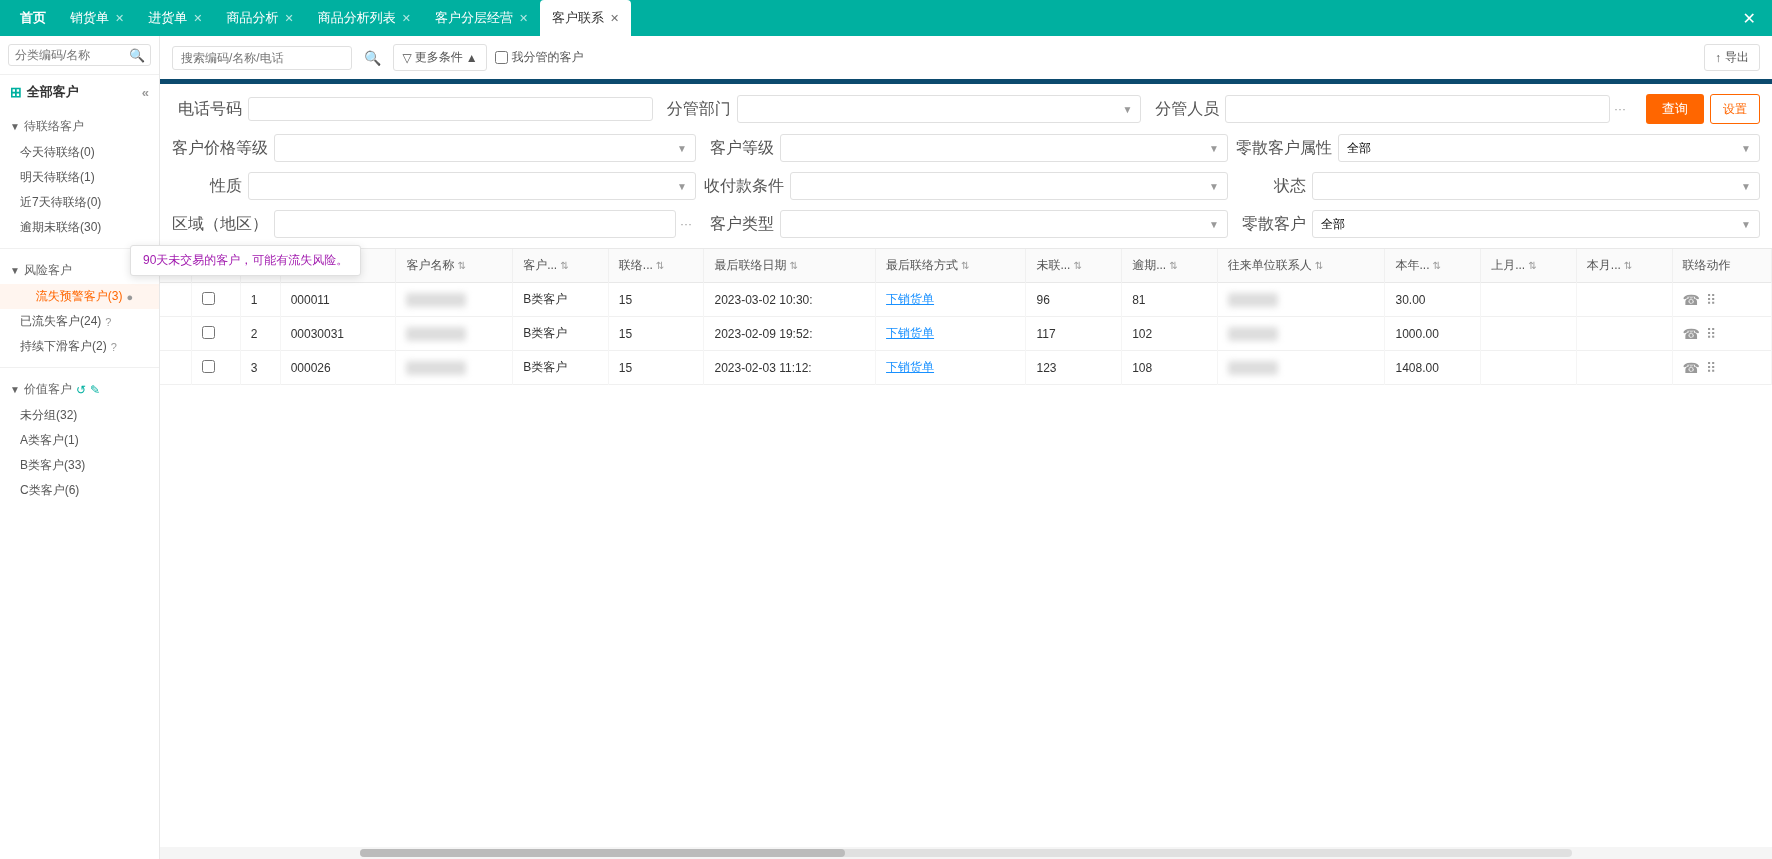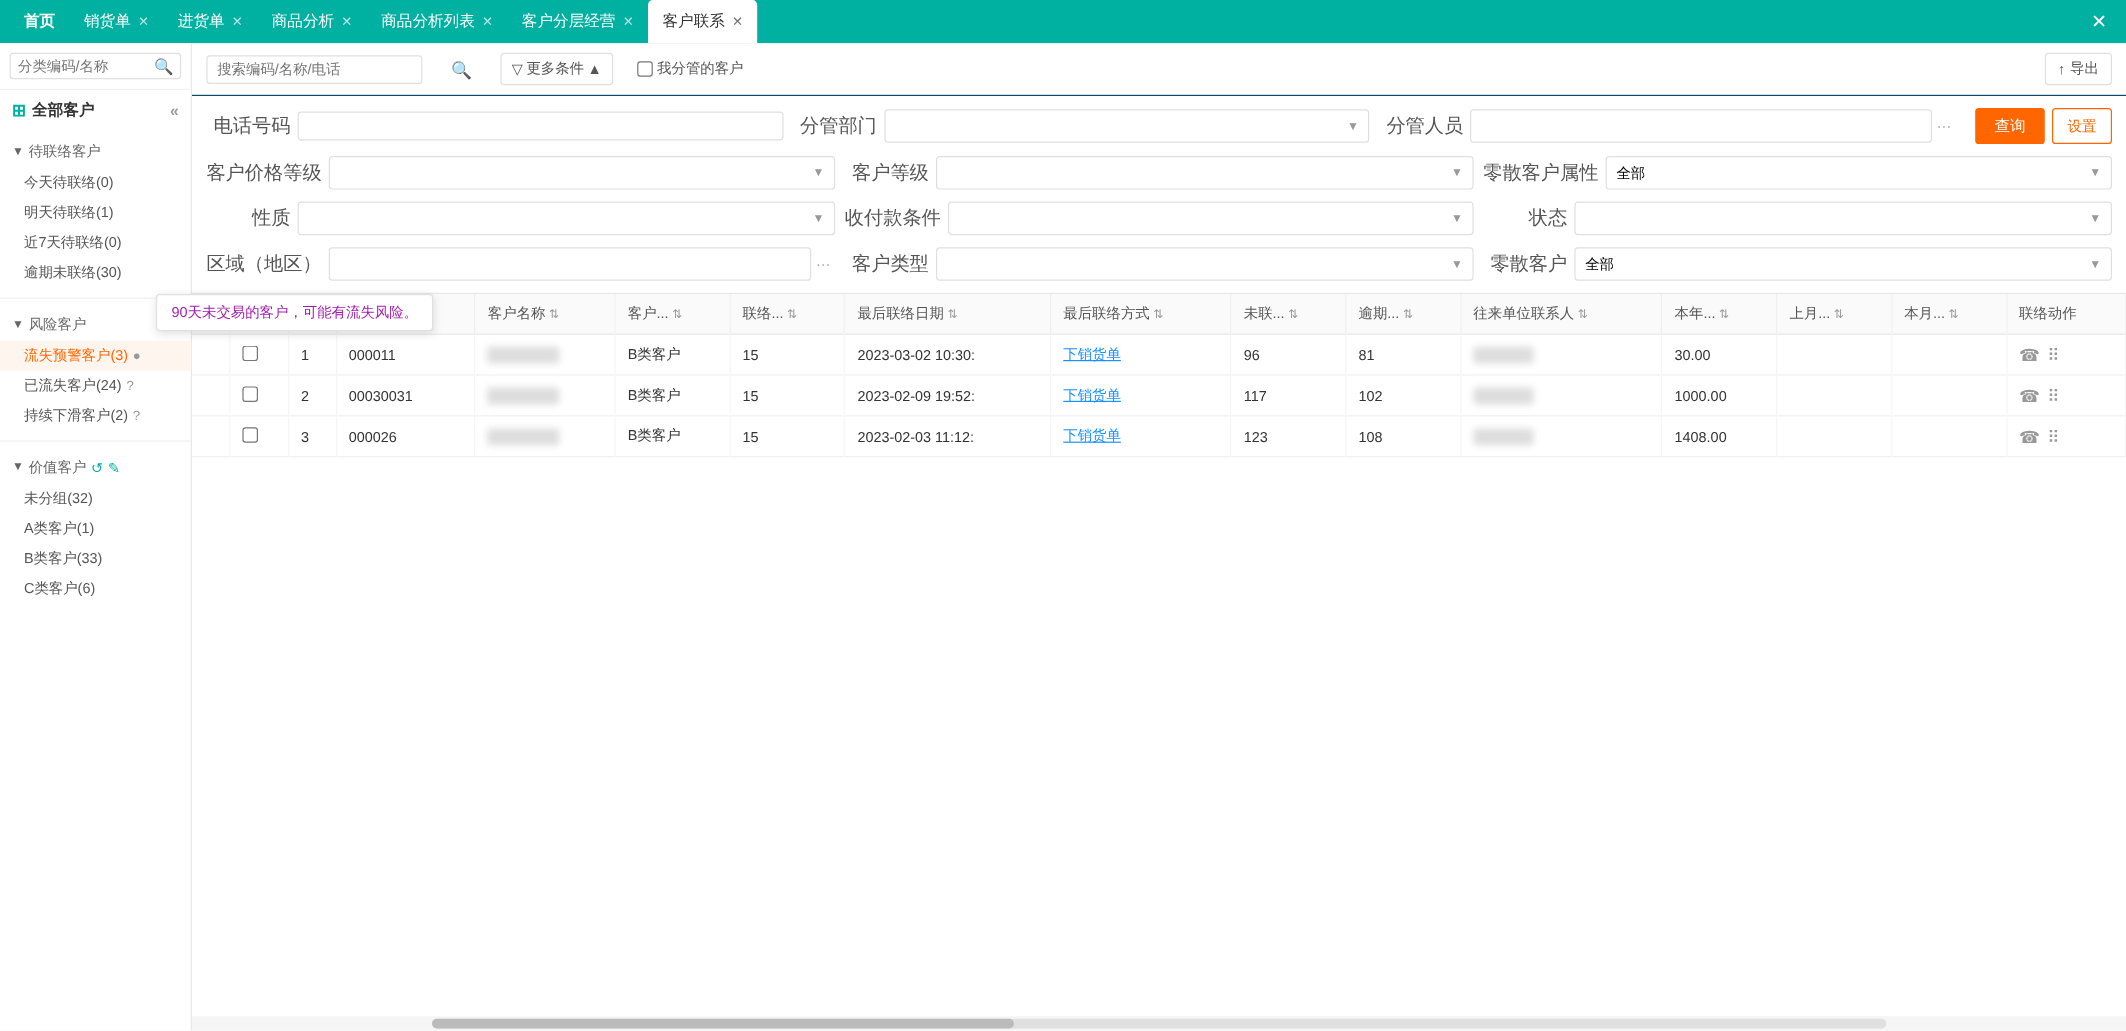--- a/index.html
+++ b/index.html
@@ -113,20 +113,21 @@
       padding: 4px 10px 4px 20px;
       font-size: 12px;
       color: #555;
       cursor: pointer;
       display: flex;
       align-items: center;
     }
     .sidebar-item.active {
       color: #ff6600;
       background: #fff5ef;
+      justify-content: center;
     }
     .sidebar-item .info-icon {
       margin-left: 4px;
       color: #999;
       font-size: 11px;
     }
     .sidebar-divider { border-bottom: 1px solid #f0f0f0; margin: 4px 0; }
 
     
     .tooltip-box {
@@ -148,25 +149,25 @@
     .content {
       flex: 1;
       display: flex;
       flex-direction: column;
       overflow: hidden;
     }
 
     
     .filter-bar {
       background: #fff;
-      border-bottom: 1px solid #0c4a6e;
+      border-bottom: 5px solid #0c4a6e;
       padding: 8px 12px;
       display: flex;
       align-items: center;
-      gap: 20px;
+      gap: 8px;
     }
     .filter-search-input {
       border: 1px solid #e0e0e0;
       border-radius: 3px;
       padding: 4px 8px;
       font-size: 12px;
       width: 180px;
       outline: none;
     }
     .filter-search-btn {

